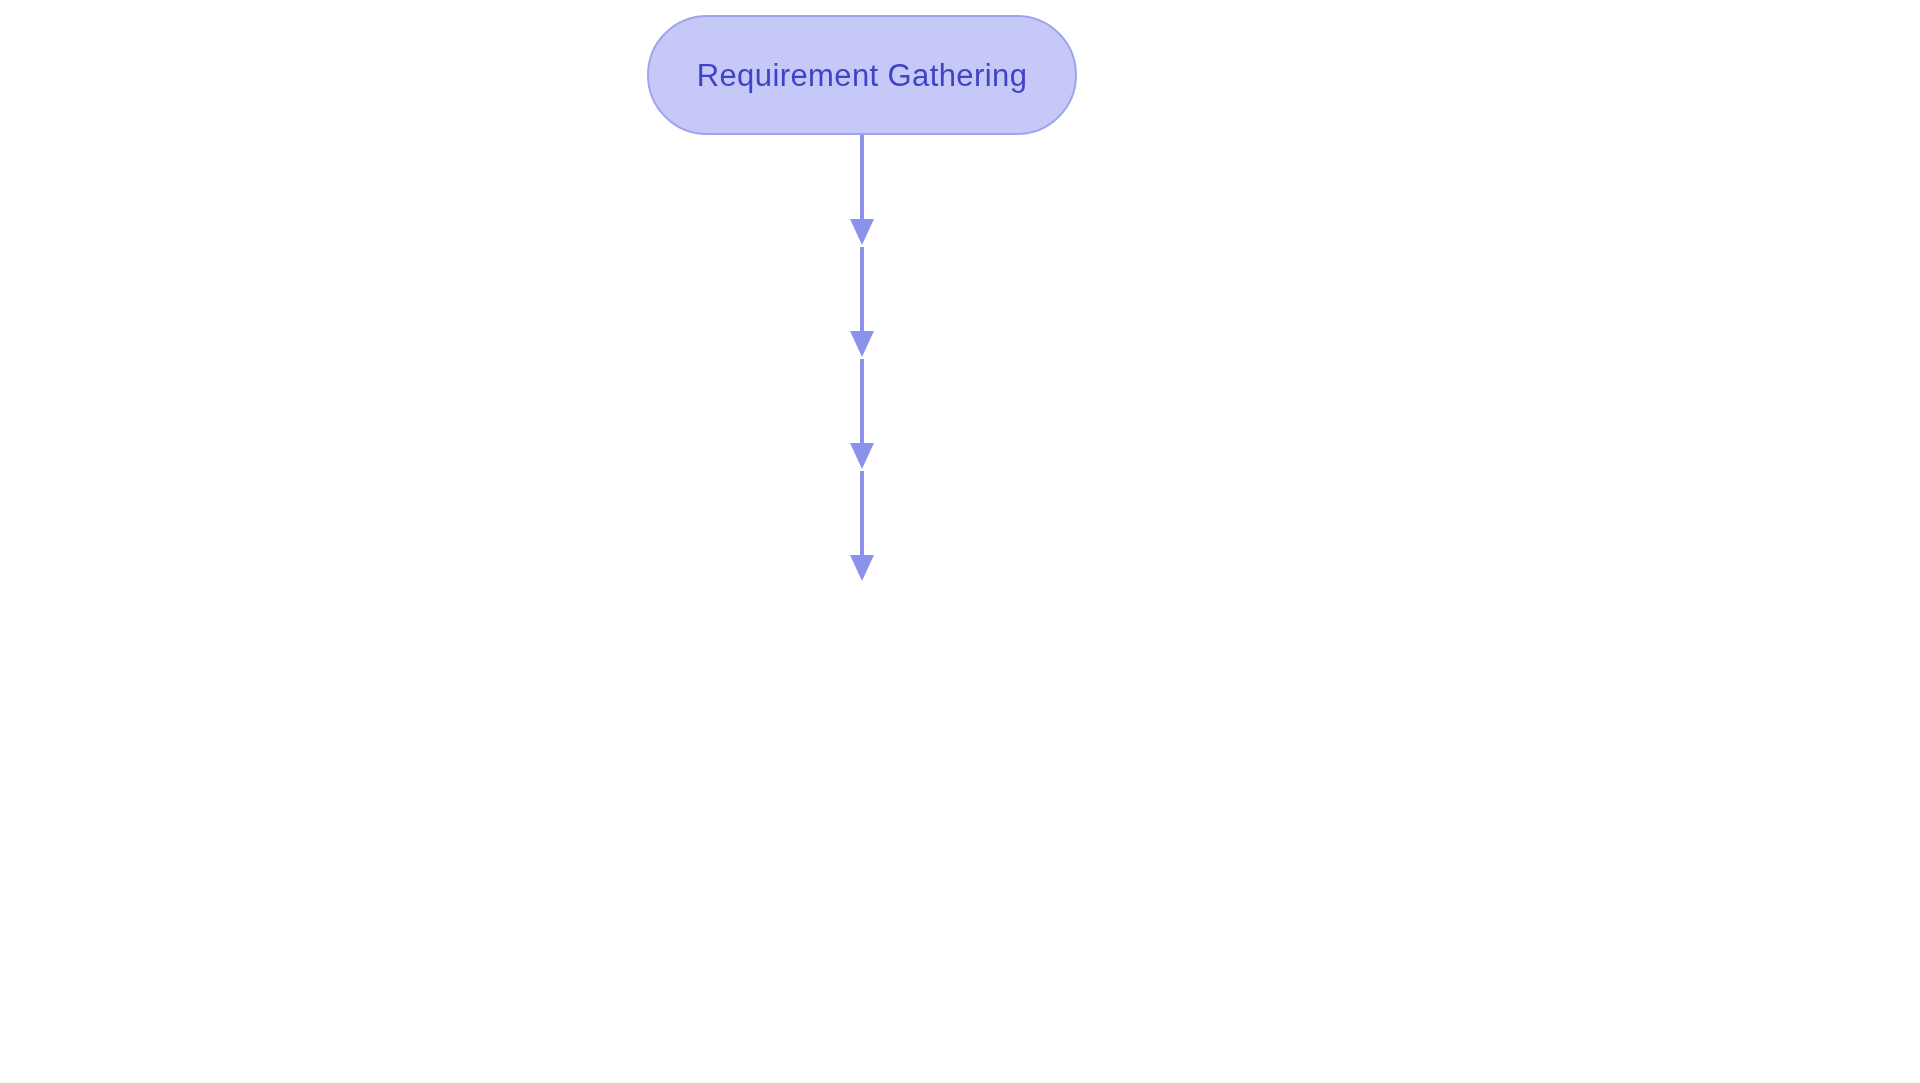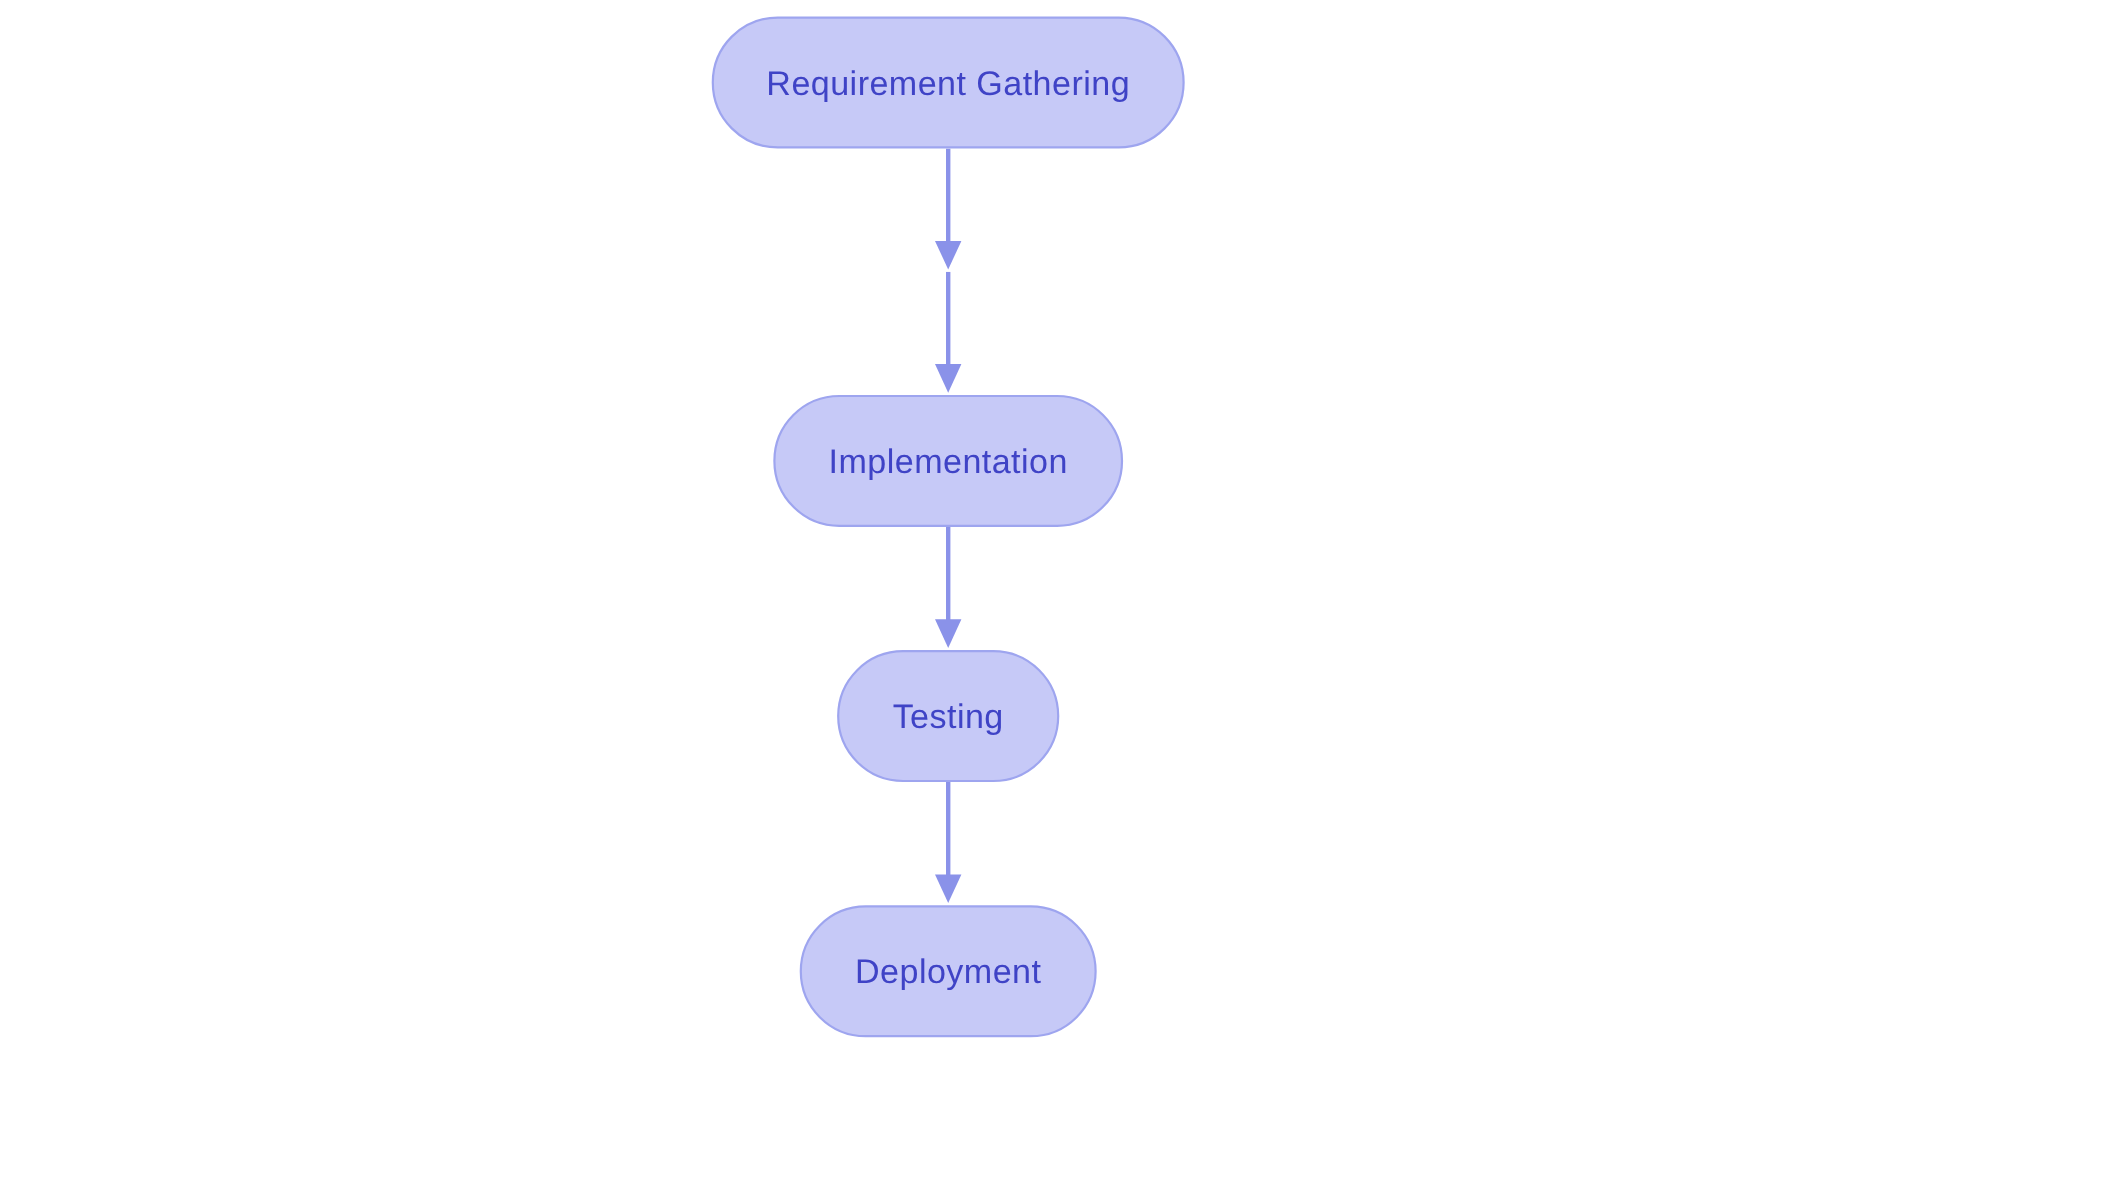--- a/index.html
+++ b/index.html
@@ -63,35 +63,26 @@
     <line x1="14" y1="0" x2="14" y2="88" stroke="currentColor" stroke-width="4"></line>
     <path d="M2 84 L26 84 L14 110 Z" fill="currentColor"></path>
   </svg>
 
 
   <svg class="arrow" width="28" height="112" viewBox="0 0 28 112" aria-hidden="true">
     <line x1="14" y1="0" x2="14" y2="88" stroke="currentColor" stroke-width="4"></line>
     <path d="M2 84 L26 84 L14 110 Z" fill="currentColor"></path>
   </svg>
 
-  <div class="node">
-    <span class="node-label">Implementation</span>
-  </div>
 
   <svg class="arrow" width="28" height="112" viewBox="0 0 28 112" aria-hidden="true">
     <line x1="14" y1="0" x2="14" y2="88" stroke="currentColor" stroke-width="4"></line>
     <path d="M2 84 L26 84 L14 110 Z" fill="currentColor"></path>
   </svg>
 
-  <div class="node">
-    <span class="node-label">Testing</span>
-  </div>
 
   <svg class="arrow" width="28" height="112" viewBox="0 0 28 112" aria-hidden="true">
     <line x1="14" y1="0" x2="14" y2="88" stroke="currentColor" stroke-width="4"></line>
     <path d="M2 84 L26 84 L14 110 Z" fill="currentColor"></path>
   </svg>
 
-  <div class="node">
-    <span class="node-label">Deployment</span>
-  </div>
 
 </div>
 
 </body></html>

